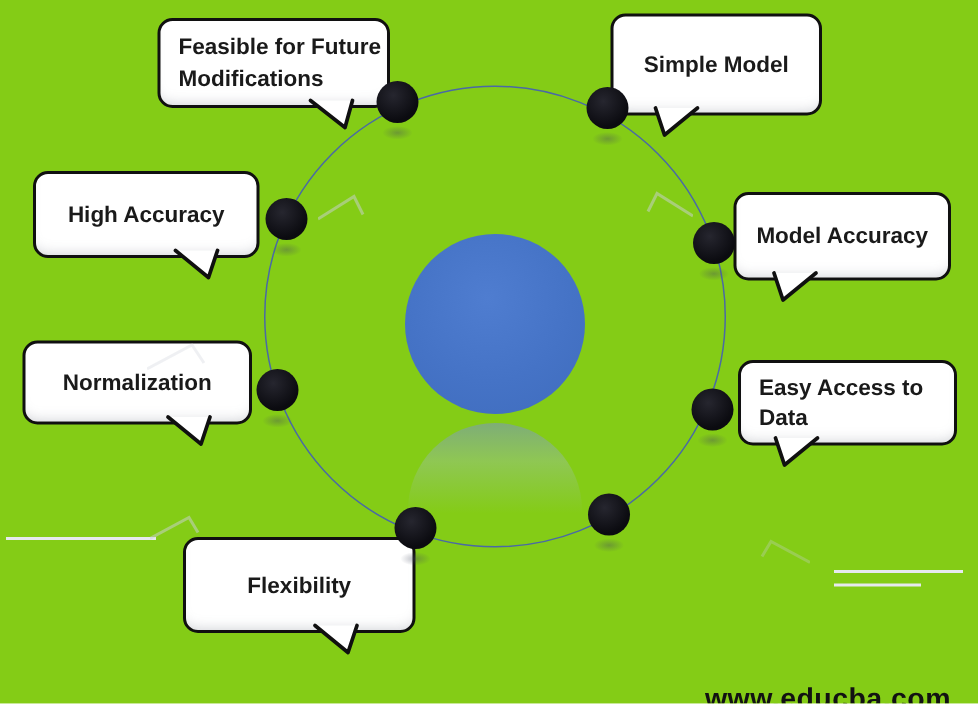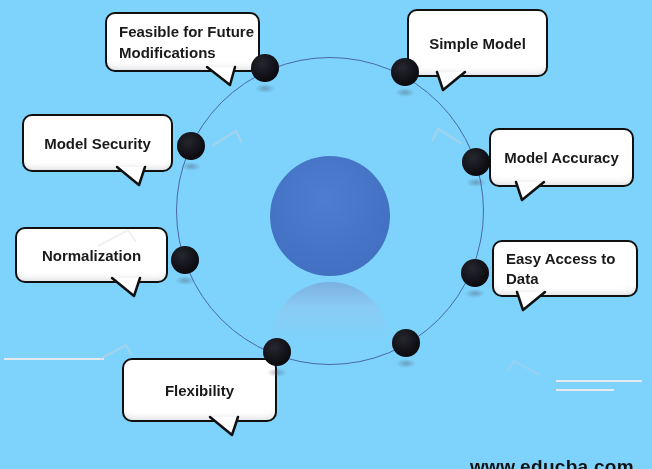--- a/index.html
+++ b/index.html
@@ -1,17 +1,17 @@
 <!DOCTYPE html>
 <html style="--center-circle: #4573C6; --ring-stroke: #4A69A6; --node-dot: #0B0B10; --callout-border: #101010; --callout-fill: #FFFFFF; --text: #1A1A1A;"><head>
 <meta charset="utf-8">
 <style>
   html,body{margin:0;padding:0;background:#fff;}
   .stage{
-    position:relative;width:652px;height:469px;background:#7dd3fc;overflow:hidden;
+    position:relative;width:652px;height:469px;background:#84cc16;overflow:hidden;
     font-family:"Liberation Sans",sans-serif;
   }
   
   .ring{
     position:absolute;left:176px;top:57px;width:308px;height:308px;border-radius:50%;
     border:1.4px solid var(--ring-stroke,#4a69a6);z-index:5;box-sizing:border-box;
   }
   
   .center-circle{
     position:absolute;left:270px;top:156px;width:120px;height:120px;border-radius:50%;
@@ -104,21 +104,21 @@
   </div>
 
   <div class="callout" style="left:407px;top:9px;width:141px;height:68px">
     <div class="label">Simple Model</div>
     <svg class="tail" style="left:25px" viewBox="0 0 36 21">
         <path d="M3 0 L9 18 L31 0"></path>
       </svg>
   </div>
 
   <div class="callout" style="left:22px;top:114px;width:151px;height:58px">
-    <div class="label">Model Security</div>
+    <div class="label">High Accuracy</div>
     <svg class="tail" style="left:90px" viewBox="0 0 36 21">
         <path d="M3 0 L25 18 L31 0"></path>
       </svg>
   </div>
 
   <div class="callout" style="left:489px;top:128px;width:145px;height:59px">
     <div class="label">Model Accuracy</div>
     <svg class="tail" style="left:22px" viewBox="0 0 36 21">
         <path d="M3 0 L9 18 L31 0"></path>
       </svg>

